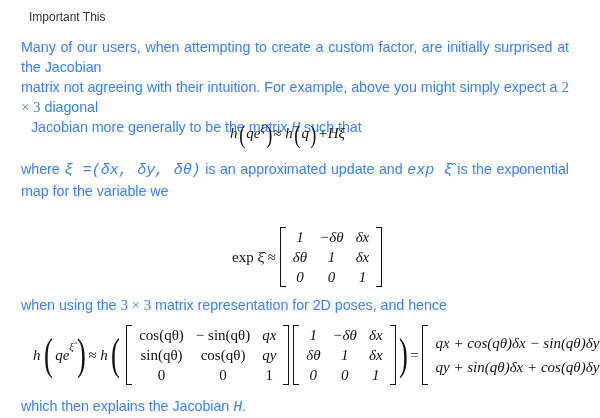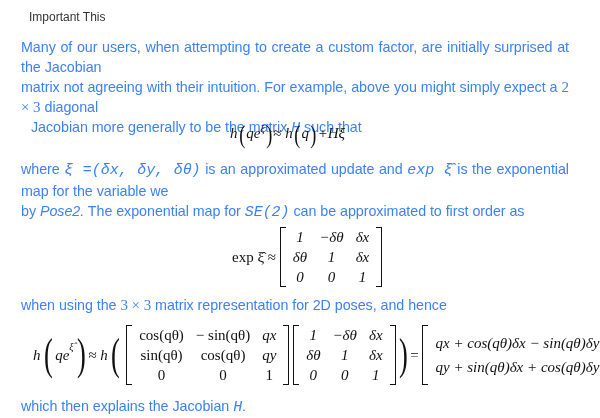--- a/index.html
+++ b/index.html
@@ -35,21 +35,20 @@
   <div style="text-align:left;margin-left:10px;"><span>Jacobian more generally to be the matrix </span><span class="m">H</span><span> such that</span></div>
 </div>
 
 <div class="eq" style="left:230px; top:122px;">
   <span class="i">h</span><span class="paren-sm">(</span><span class="i">qe</span><sup class="i">ξ̂</sup><span class="paren-sm">)</span><span>≈</span>
   <span class="i">h</span><span class="paren-sm">(</span><span class="i">q</span><span class="paren-sm">)</span><span class="i">+Hξ</span>
 </div>
 
 <div class="para" style="top:159px;">
   <div><span>where </span><span class="m">ξ =(δx, δy, δθ)</span><span> is an approximated update and </span><span class="m">exp ξ̂</span><span> is the </span><b>exponential map</b><span> for the variable we</span></div>
-  <div style="text-align:left;"><span>by </span><b><em>Pose2.</em></b><span> The exponential map for </span><span class="m">SE(2)</span><span> can be approximated to first order as</span></div>
 </div>
 
 <div class="eq" style="left:232px; top:227px;">
   <span style="vertical-align:middle;">exp ξ̂ ≈</span>
   <span class="mat">
     <table>
       <tbody>
           <tr>
             <td class="i">1</td>
             <td class="i">−δθ</td>

